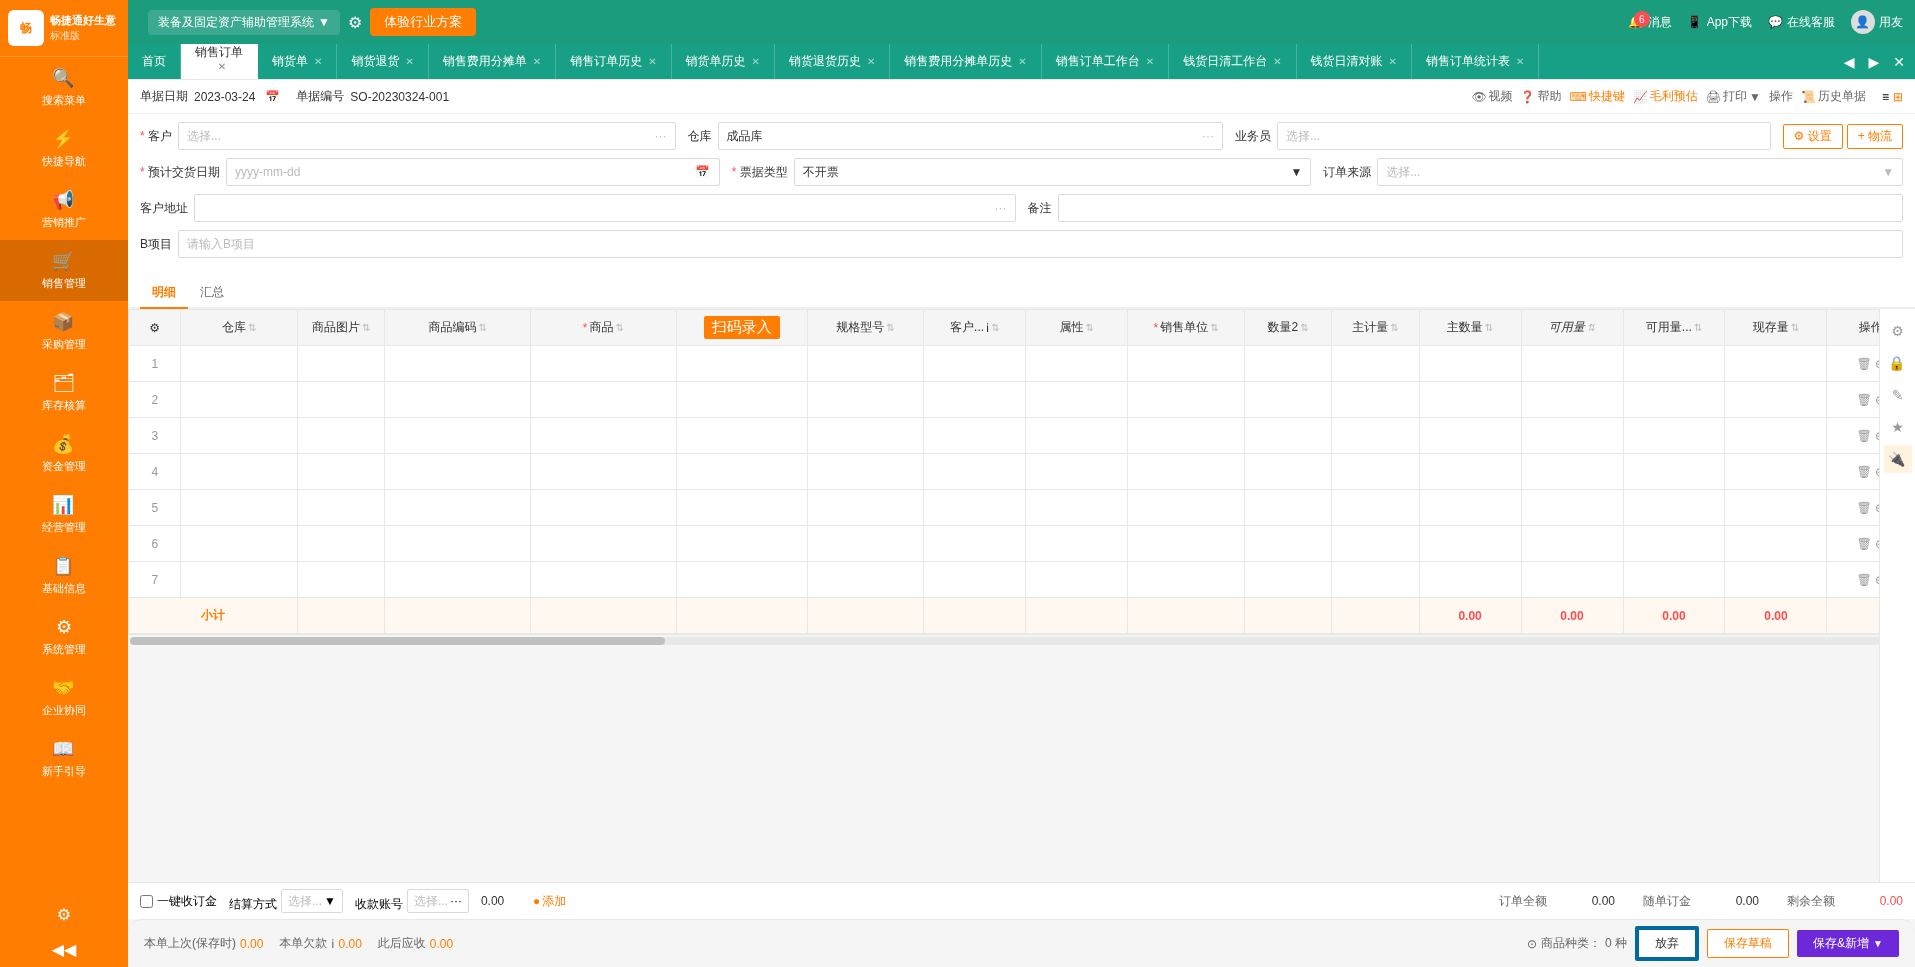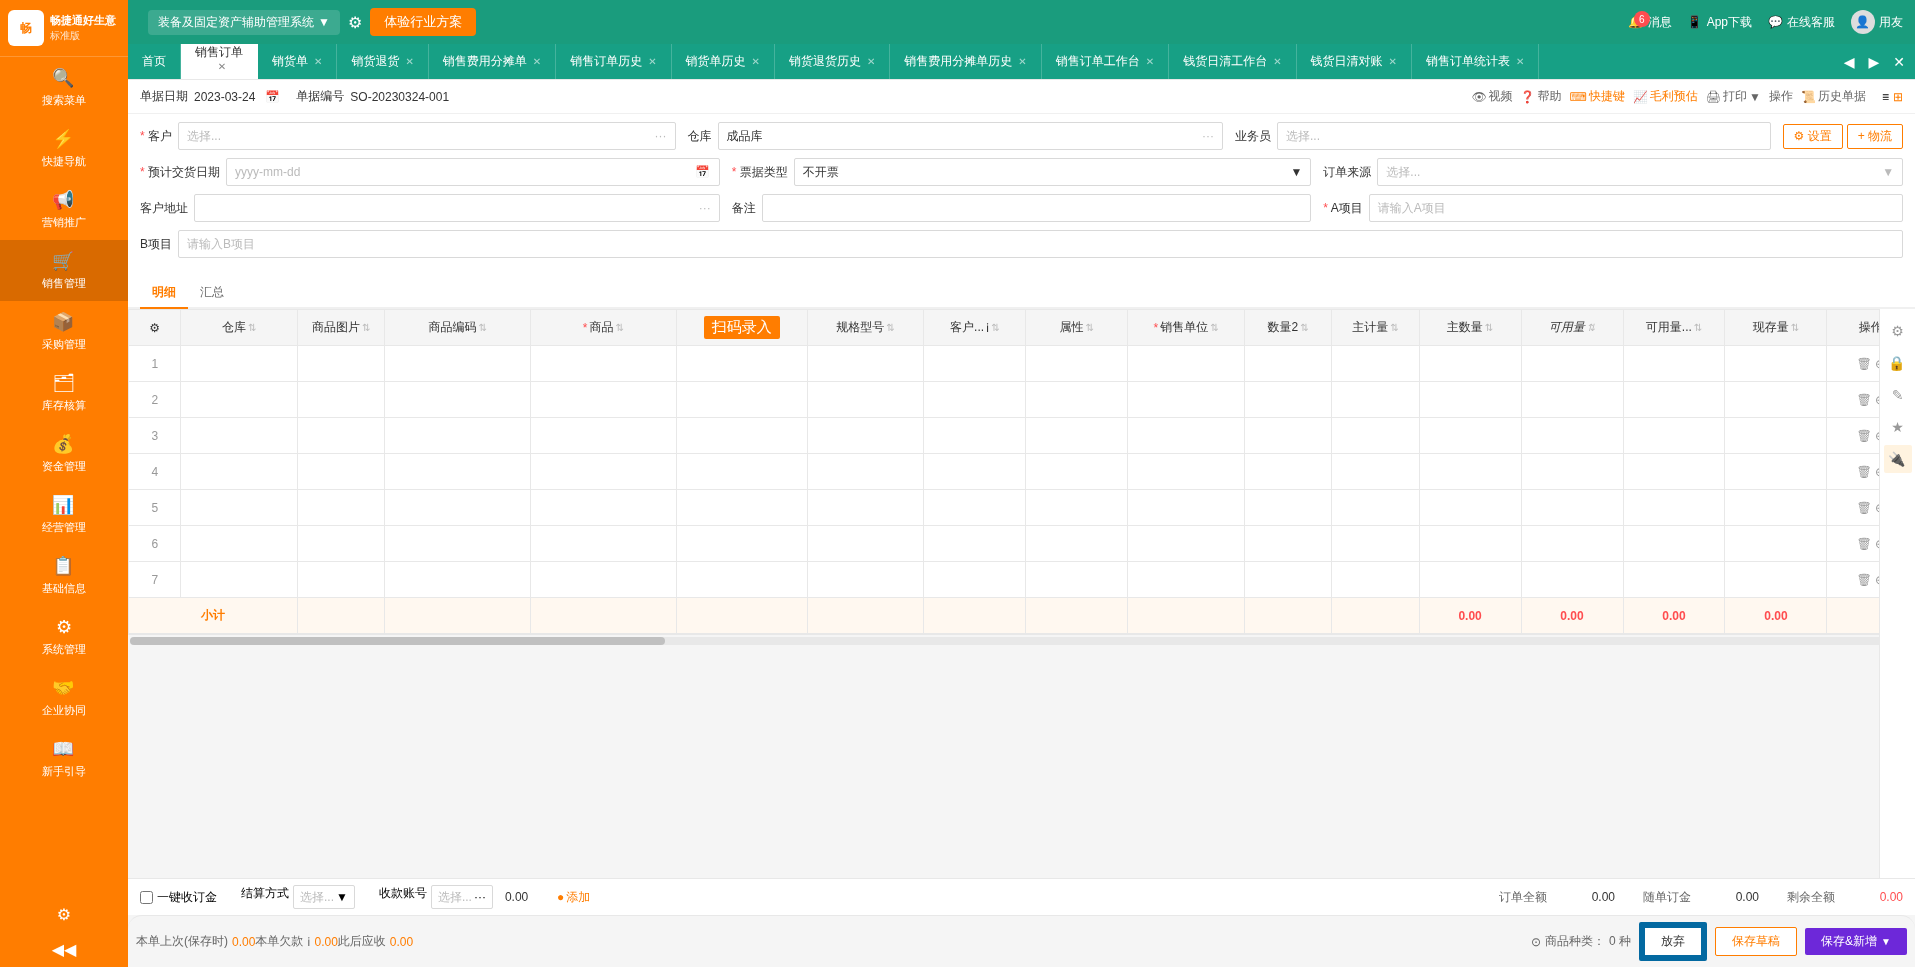--- a/index.html
+++ b/index.html
@@ -74,35 +74,35 @@
     .scan-btn { background: #ff7d00; color: white; border: none; padding: 2px 8px; border-radius: 2px; cursor: pointer; font-size: 15px; }
 
     
     .summary-row td { background: #fff8f0; font-weight: bold; }
     .summary-label { color: #ff7d00; }
     .summary-value { color: #ff4d4f; }
 
     
     .bottom-bar { background: white; border-top: 1px solid #e8e8e8; padding: 6px 12px; display: flex; align-items: center; gap: 12px; flex-shrink: 0; }
     .bottom-checkbox { display: flex; align-items: center; gap: 4px; }
-    .bottom-field { display: flex; align-items: flex-start; gap: 4px; margin-left: 12px; }
+    .bottom-field { display: flex; align-items: flex-end; gap: 4px; }
     .bottom-amount { color: #333; min-width: 40px; }
     .add-btn { color: #ff7d00; cursor: pointer; display: flex; align-items: center; gap: 2px; }
     .bottom-summary { margin-left: auto; display: flex; gap: 28px; }
     .summary-item { display: flex; align-items: center; gap: 8px; }
     .summary-item-label { color: #666; }
     .summary-item-value { color: #333; min-width: 60px; text-align: right; }
 
     
-    .footer { background: #f5f5f5; border-top: 1px solid #e8e8e8; padding: 6px 8px; display: flex; align-items: center; flex-shrink: 0; border-radius: 14px; }
+    .footer { background: #f5f5f5; border-top: 1px solid #e8e8e8; padding: 6px 16px; display: flex; align-items: center; gap: 16px; flex-shrink: 0; border-radius: 14px; }
     .footer-info { display: flex; align-items: center; gap: 4px; color: #666; font-size: 12px; }
     .footer-info .value { color: #ff7d00; }
     .footer-right { margin-left: auto; display: flex; align-items: center; gap: 8px; }
     .footer-right .count { display: flex; align-items: center; gap: 4px; color: #666; }
-    .btn-discard { border: 6px solid #0369a1; background: white; padding: 5px 16px; border-radius: 2px; cursor: pointer; color: #333; }
+    .btn-discard { border: 4px solid #0369a1; background: white; padding: 5px 16px; border-radius: 2px; cursor: pointer; color: #333; }
     .btn-save { border: 1px solid #ff7d00; background: white; padding: 5px 16px; border-radius: 2px; cursor: pointer; color: #ff7d00; }
     .btn-save-new { background: #6d28d9; color: white; border: none; padding: 5px 16px; border-radius: 2px; cursor: pointer; display: flex; align-items: center; gap: 4px; }
     .btn-save-new .arrow { font-size: 10px; }
 
     
     .right-panel { position: absolute; right: 0; top: 0; width: 36px; background: white; border-left: 1px solid #e8e8e8; height: 100%; display: flex; flex-direction: column; align-items: center; padding-top: 8px; gap: 4px; z-index: 10; }
     .right-panel-btn { width: 28px; height: 28px; display: flex; align-items: center; justify-content: center; cursor: pointer; color: #999; font-size: 14px; border-radius: 2px; }
     .right-panel-btn.active { color: #ff7d00; }
 
     
@@ -424,28 +424,20 @@
                 <span style="margin-left:auto;color:#bbb;">···</span>
               </div>
             </div>
           </div>
           <div class="form-field">
             <label>备注</label>
             <div class="form-input-wrap">
               <div class="form-input" style="flex:2;"></div>
             </div>
           </div>
-          <div class="form-field">
-            <label class="required">A项目</label>
-            <div class="form-input-wrap">
-              <div class="form-input placeholder" style="flex:2;">
-                <span>请输入A项目</span>
-              </div>
-            </div>
-          </div>
         </div>
 
         <div class="form-row">
           <div class="form-field">
             <label>B项目</label>
             <div class="form-input-wrap">
               <div class="form-input placeholder">
                 <span>请输入B项目</span>
               </div>
             </div>

